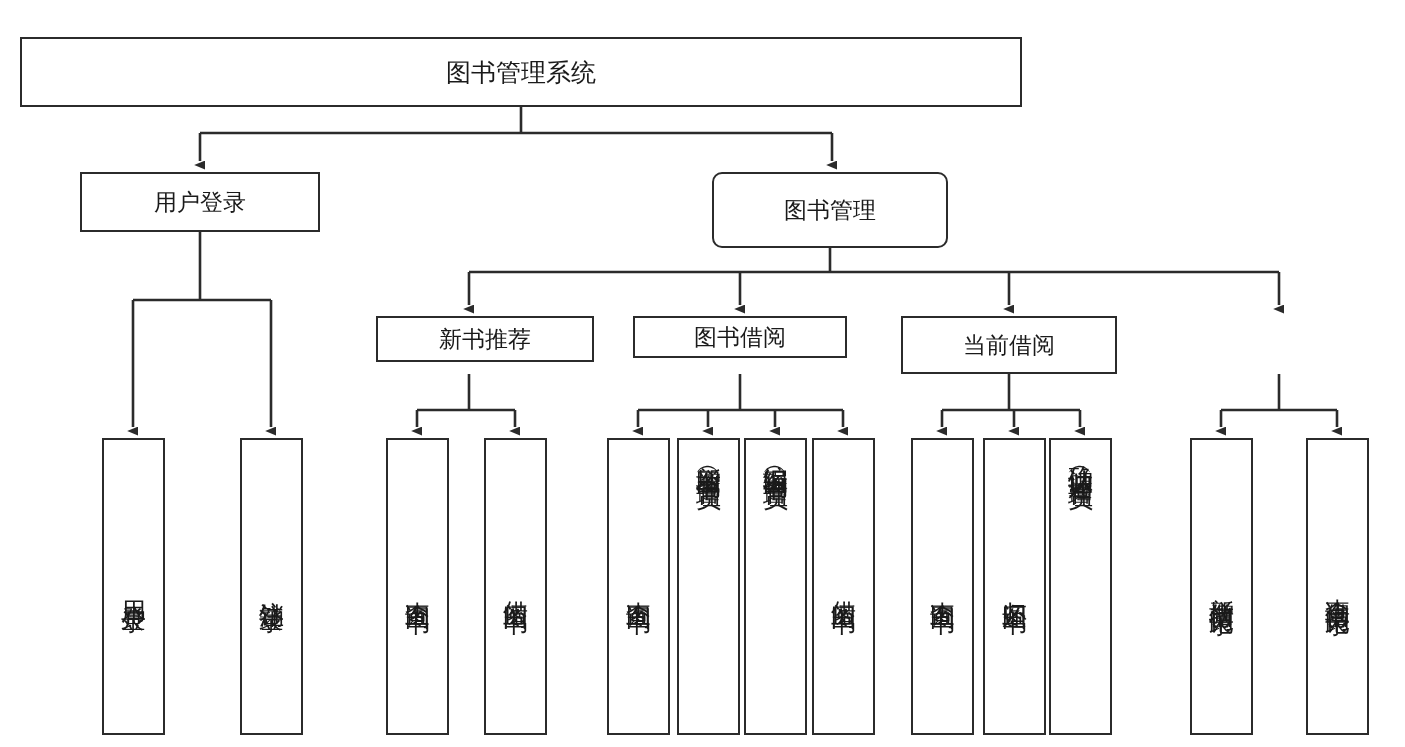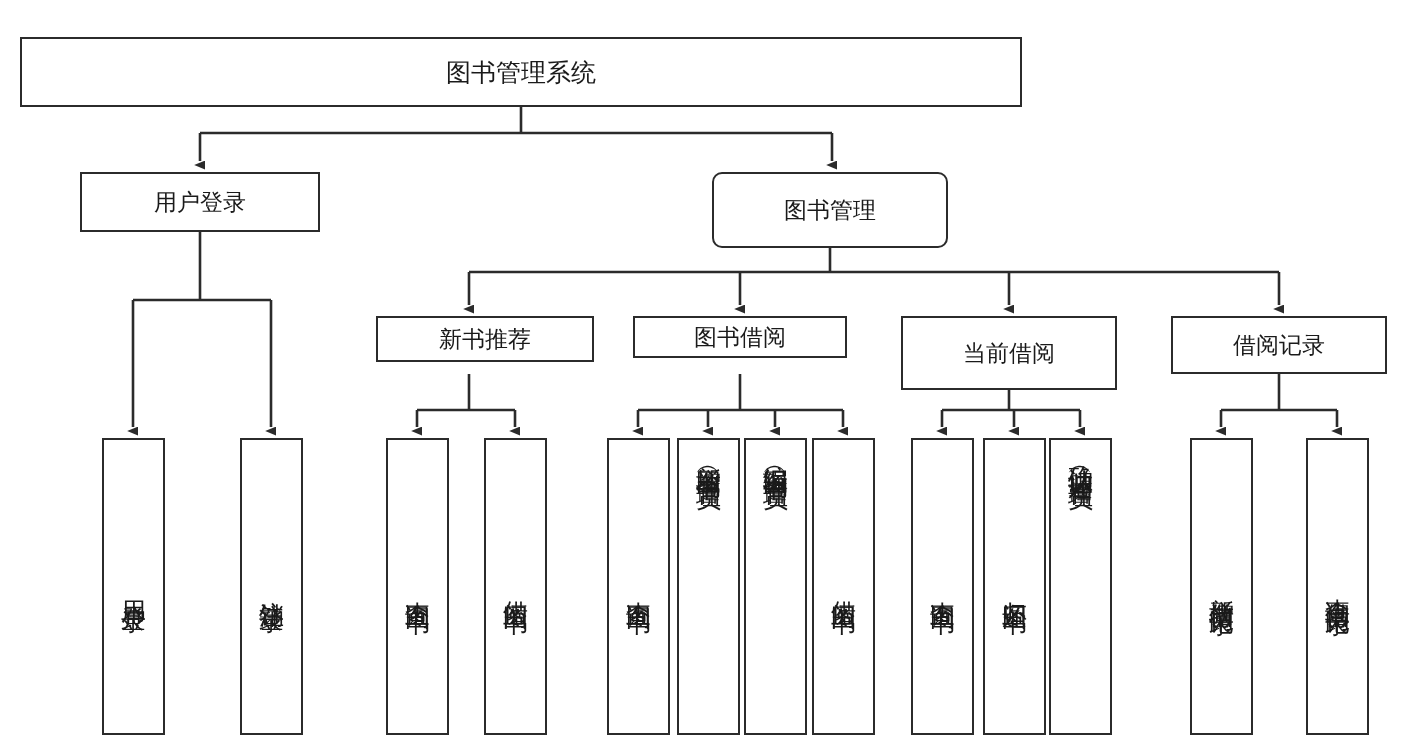--- a/index.html
+++ b/index.html
@@ -139,25 +139,22 @@
   <div class="node level1" id="node-l1-1" style="left: 712px; top: 172px; width: 236px; height: 76px; border-radius: 10px;">
     <span class="label">图书管理</span>
   </div>
 
   <div class="node level2" id="node-l2-0" style="left: 360px; top: 316px; width: 218px; height: 46px; margin-left: 16px;">
     <span class="label">新书推荐</span>
   </div>
   <div class="node level2" id="node-l2-1" style="left: 633px; top: 316px; width: 214px; height: 42px;">
     <span class="label">图书借阅</span>
   </div>
-  <div class="node level2" id="node-l2-2" style="left: 901px; top: 316px; width: 216px; height: 74px;">
+  <div class="node level2" id="node-l2-2" style="left: 901px; top: 316px; width: 216px; height: 58px;">
     <span class="label">当前借阅</span>
-  </div>
-  <div class="node level2" id="node-l2-3" style="left: 1171px; top: 316px; width: 216px; height: 58px;">
-    <span class="label">借阅记录</span>
   </div>
 
   <div class="node leaf short-pad" id="node-leaf-0" style="left: 102px; top: 438px; width: 63px; height: 297px;">
     <span class="label">用户登录</span>
   </div>
   <div class="node leaf short-pad" id="node-leaf-1" style="left: 240px; top: 438px; width: 63px; height: 297px;">
     <span class="label">注销登录</span>
   </div>
   <div class="node leaf short-pad" id="node-leaf-2" style="left: 386px; top: 438px; width: 63px; height: 297px;">
     <span class="label">查询图书</span>

